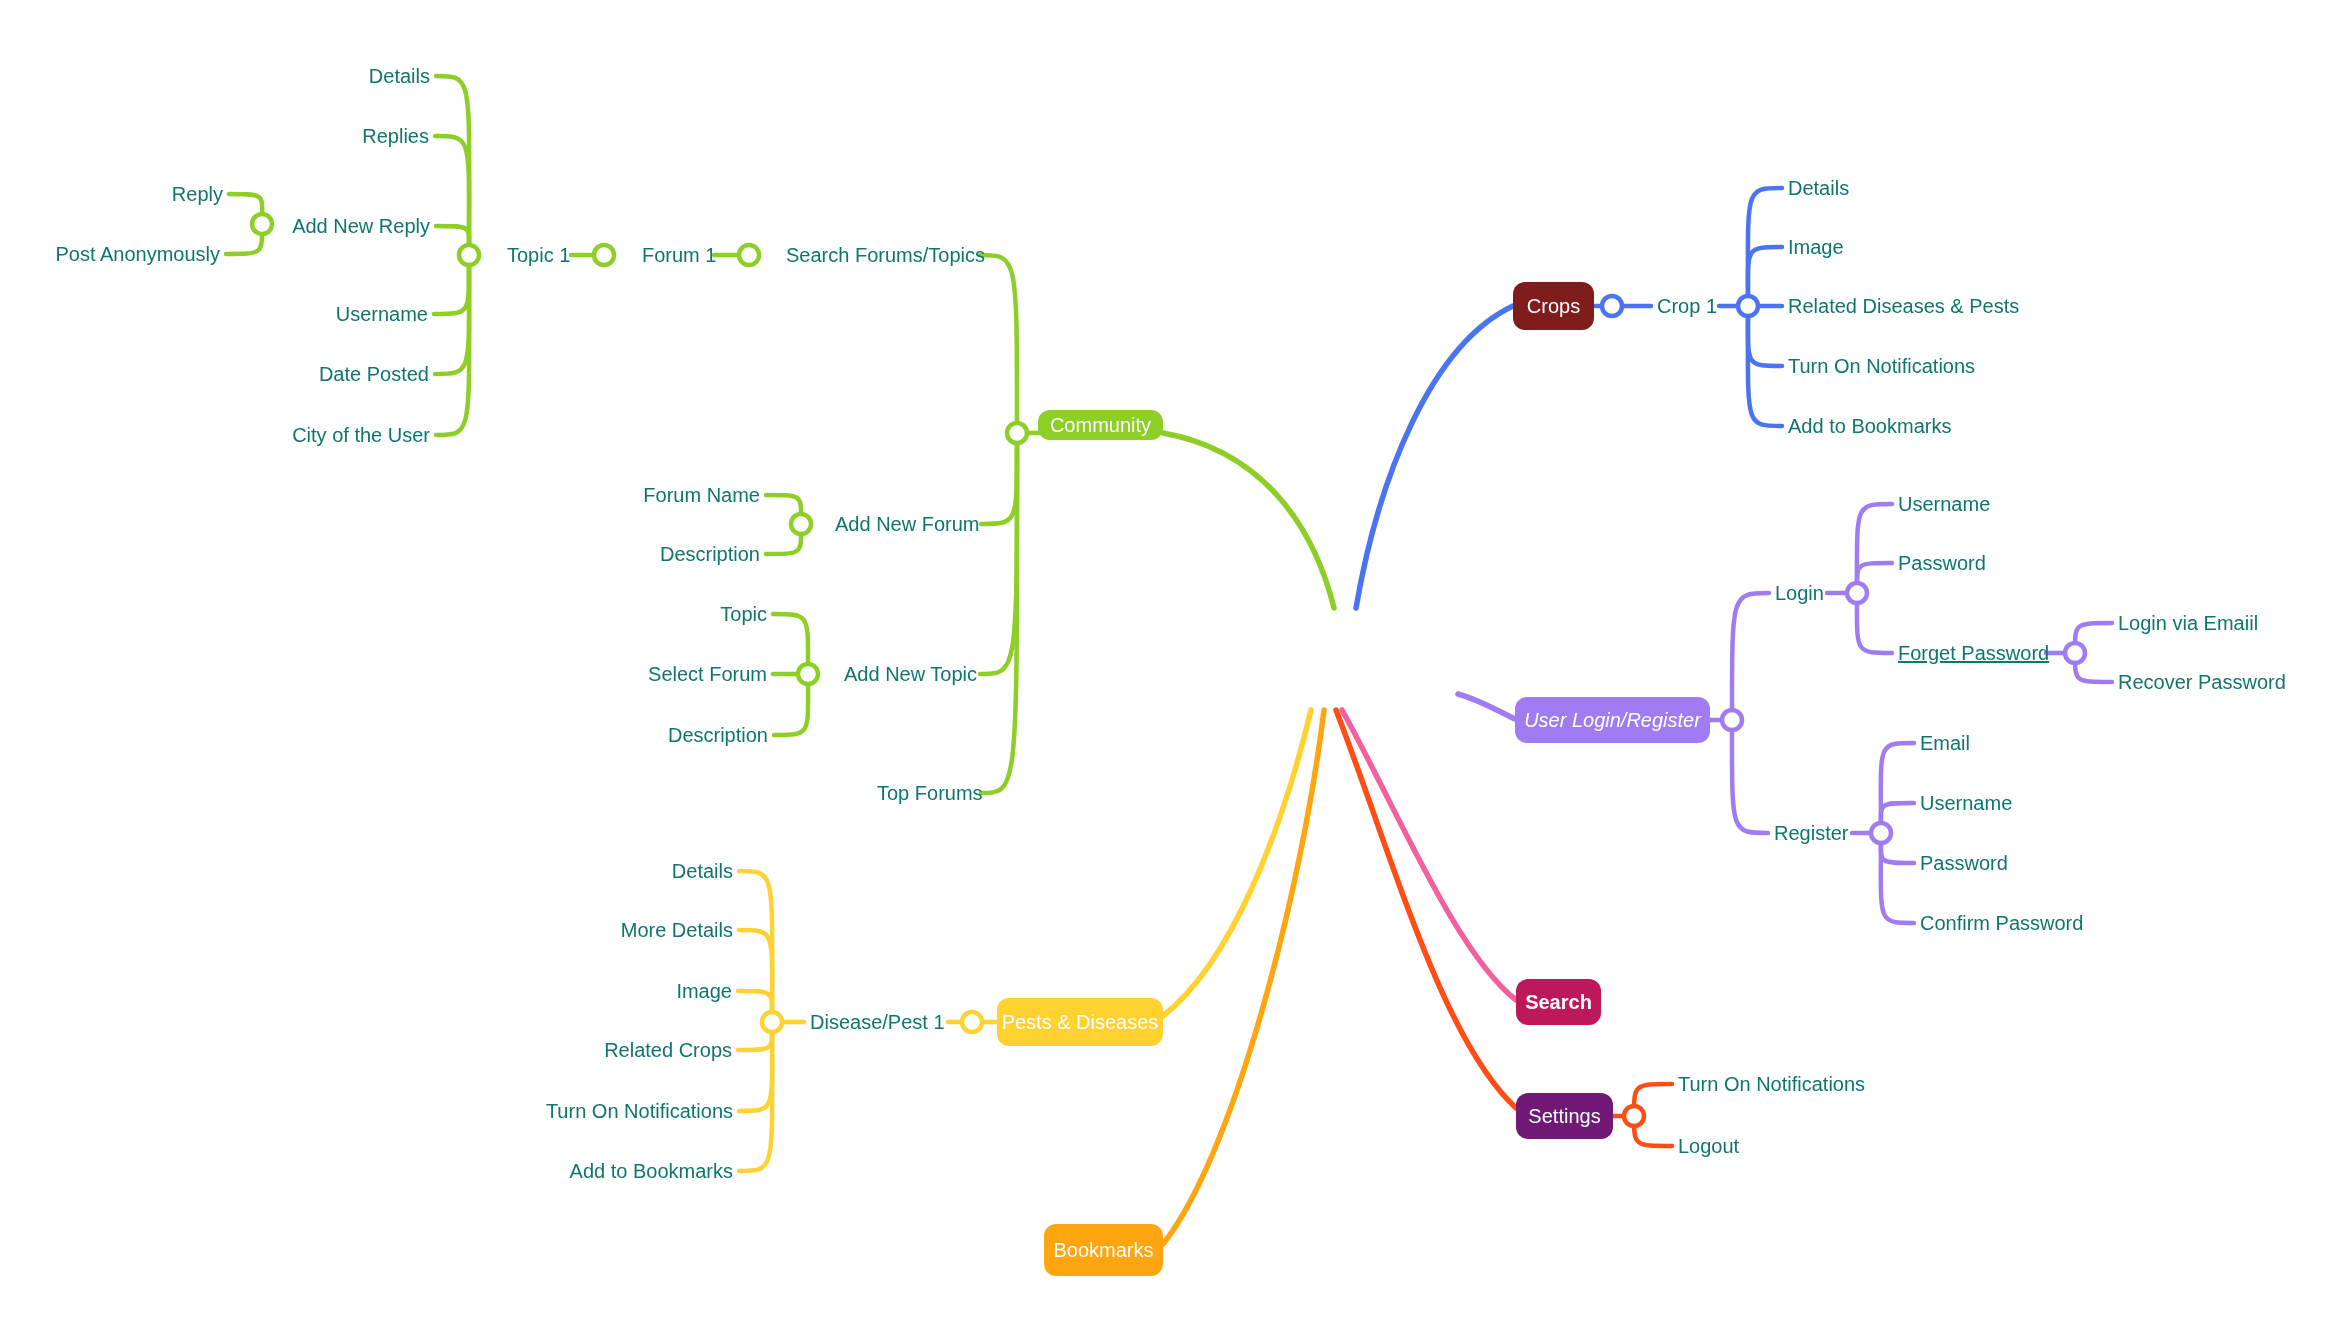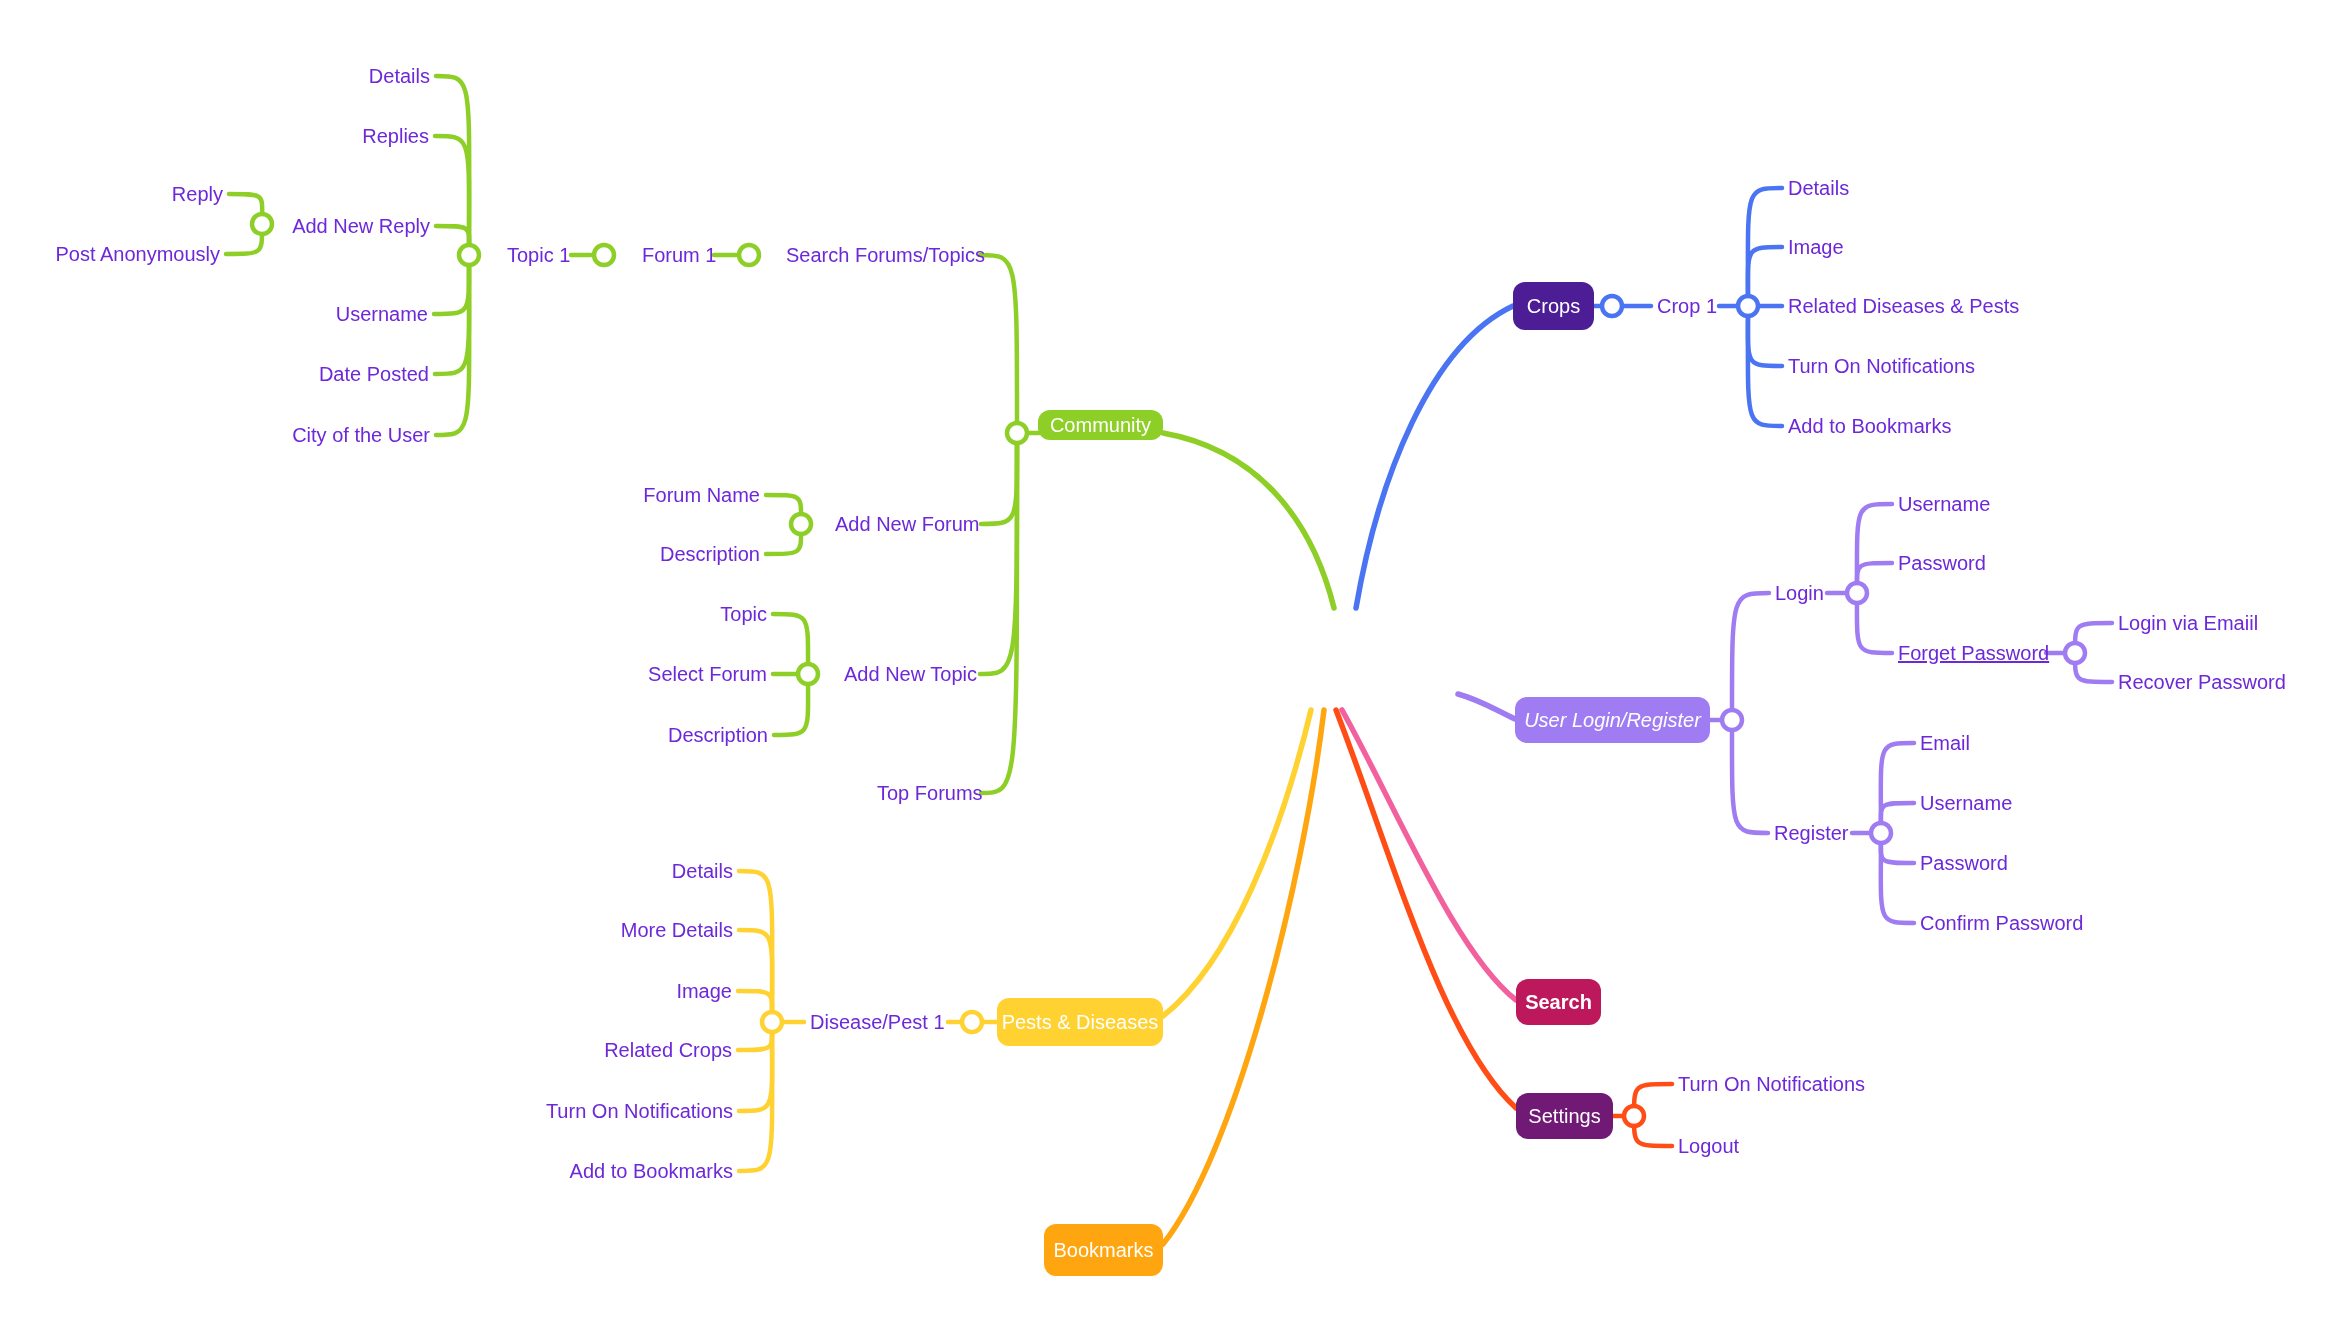--- a/index.html
+++ b/index.html
@@ -1,25 +1,25 @@
 <!DOCTYPE html>
 <html><head>
 <meta charset="utf-8">
 <style>
   html,body{margin:0;padding:0;background:#ffffff;}
   body{width:2336px;height:1322px;overflow:hidden;
        font-family:"Liberation Sans", sans-serif;}
   .stage{position:relative;width:2336px;height:1322px;}
   svg.edges{position:absolute;left:0;top:0;}
-  .lbl{position:absolute;font-size:20px;line-height:28px;color:#6d28d9;
+  .lbl{position:absolute;font-size:20px;line-height:28px;color:#0f766e;
        white-space:nowrap;}
   .node{position:absolute;display:flex;align-items:center;justify-content:center;
         border-radius:12px;color:#ffffff;font-size:20px;white-space:nowrap;}
   .node.green{background:#8DCE27;}
-  .node.blue{background:#4c1d95;}
+  .node.blue{background:#7f1d1d;}
   .node.purple{background:#A07CF2;}
   .node.pink{background:#be185d;font-weight:bold;}
   .node.red{background:#701a75;}
   .node.yellow{background:#FFD231;}
   .node.orange{background:#FFA50F;}
   .central{position:absolute;left:1218px;top:608px;width:240px;height:102px;
            background:#ffffff;border:3px solid #4A77F2;border-radius:16px;
            display:flex;align-items:center;justify-content:center;text-align:center;
            font-size:24px;font-weight:bold;color:#39434D;line-height:32px;
            box-shadow:0 1px 4px rgba(60,80,120,0.08);}

